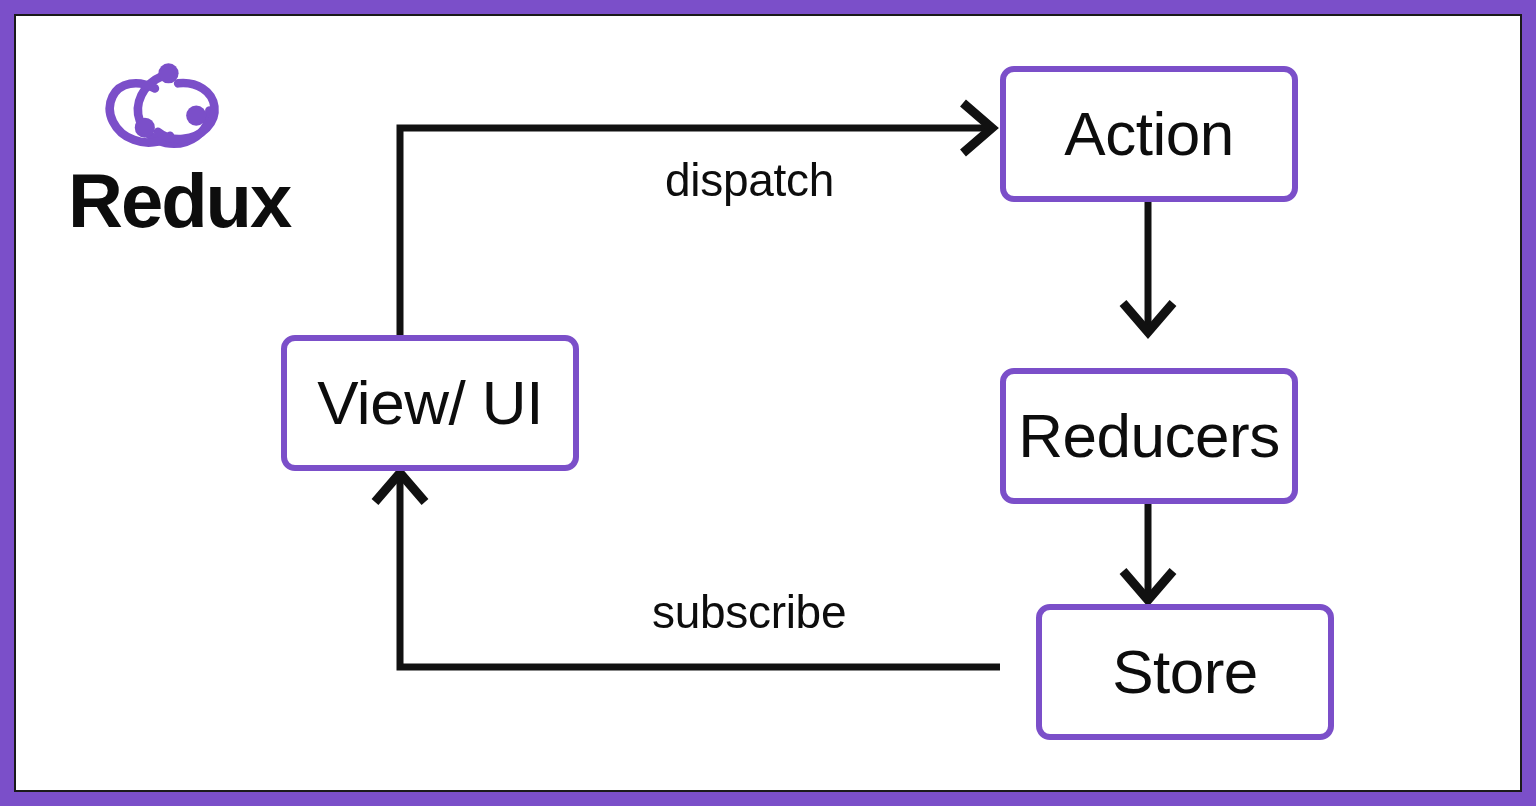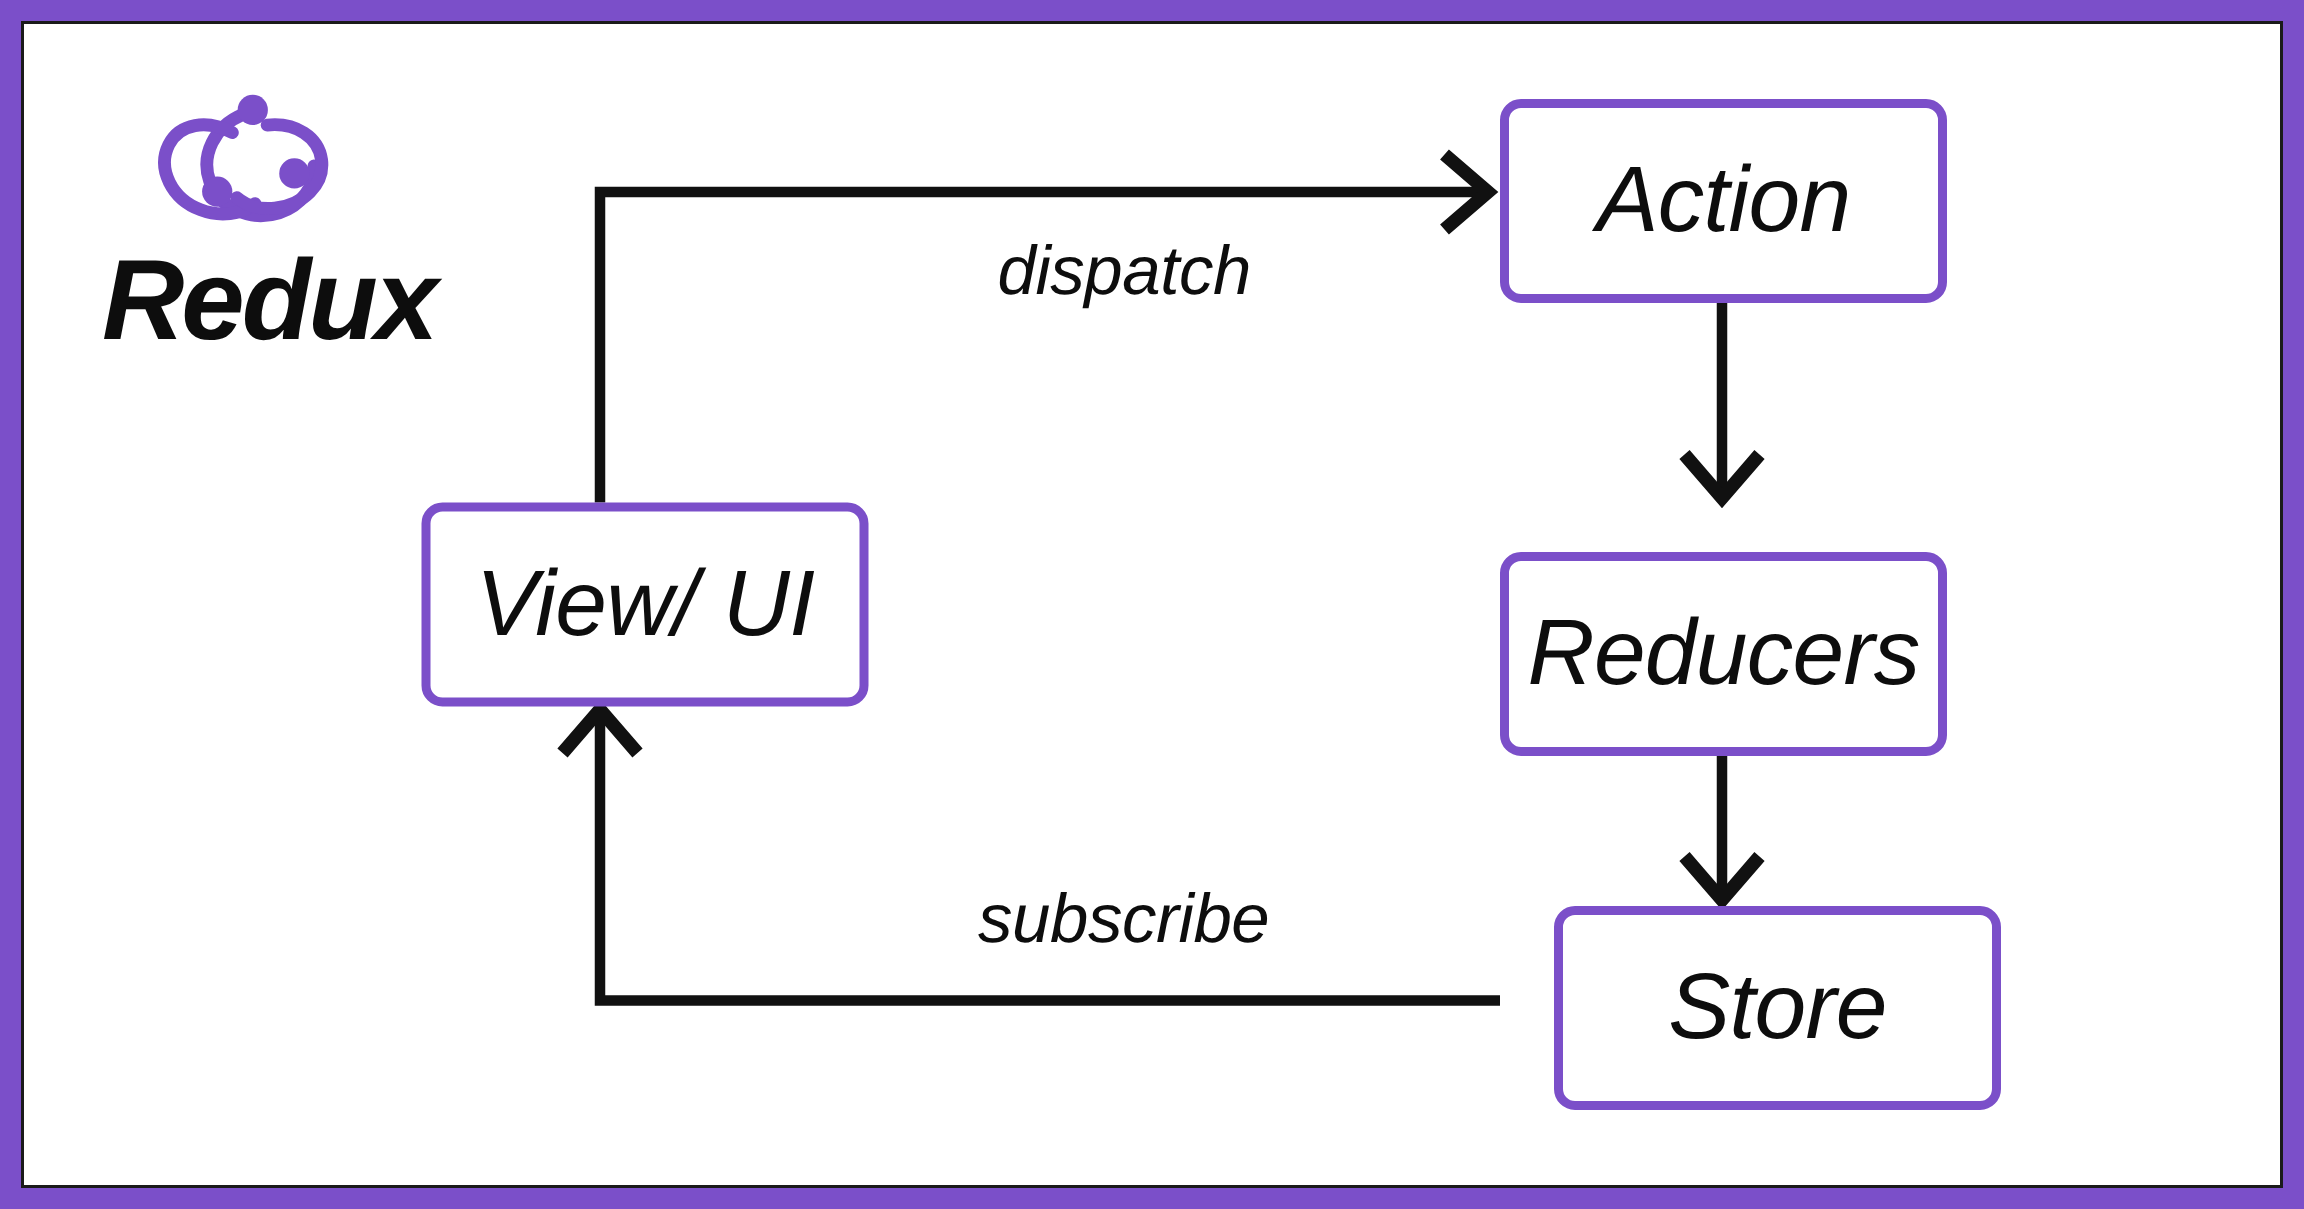--- a/index.html
+++ b/index.html
@@ -32,21 +32,20 @@
     background: #ffffff;
     border: 2px solid #1a1a1a;
   }
 
   .stage {
     position: absolute;
     left: 0;
     top: 0;
     width: 1536px;
     height: 806px;
-    font-style: italic;
   }
 
   .wires {
     position: absolute;
     left: 0;
     top: 0;
     width: 1536px;
     height: 806px;
     pointer-events: none;
   }

